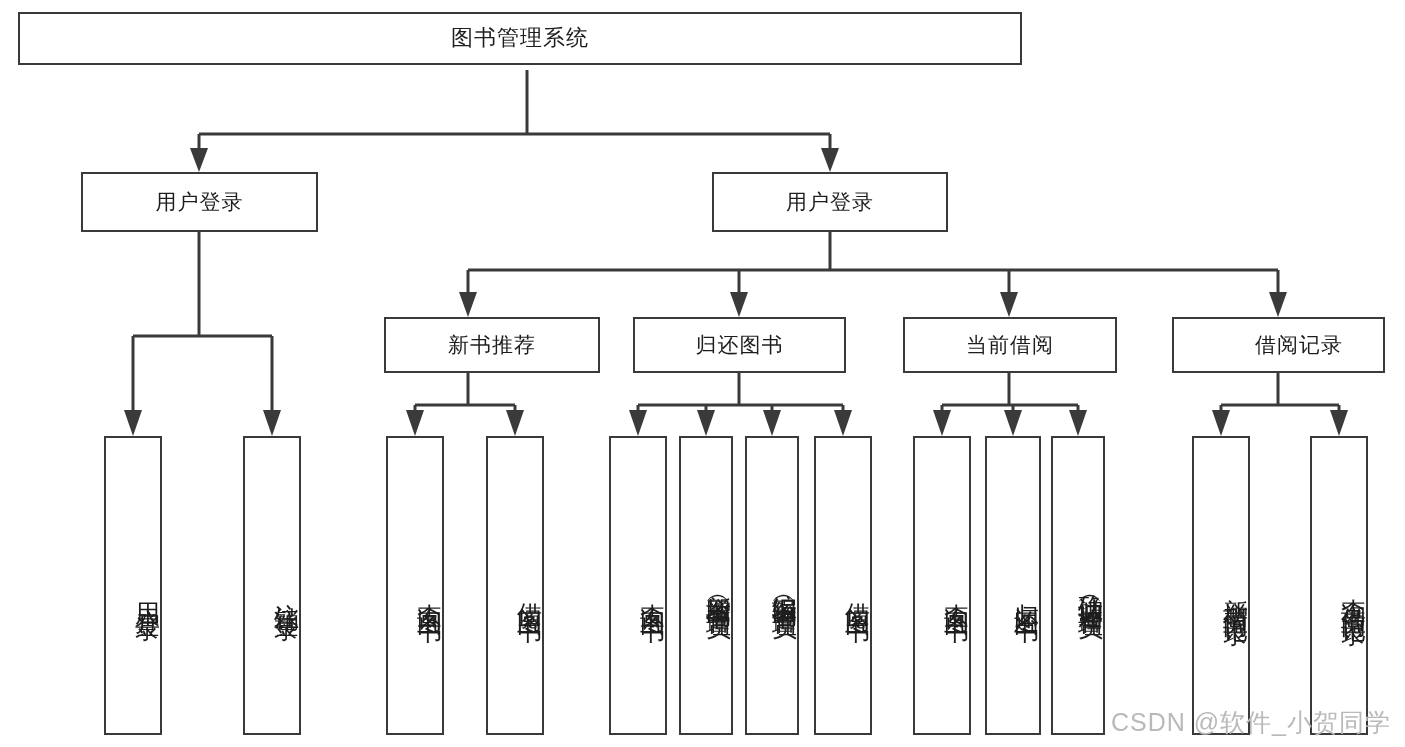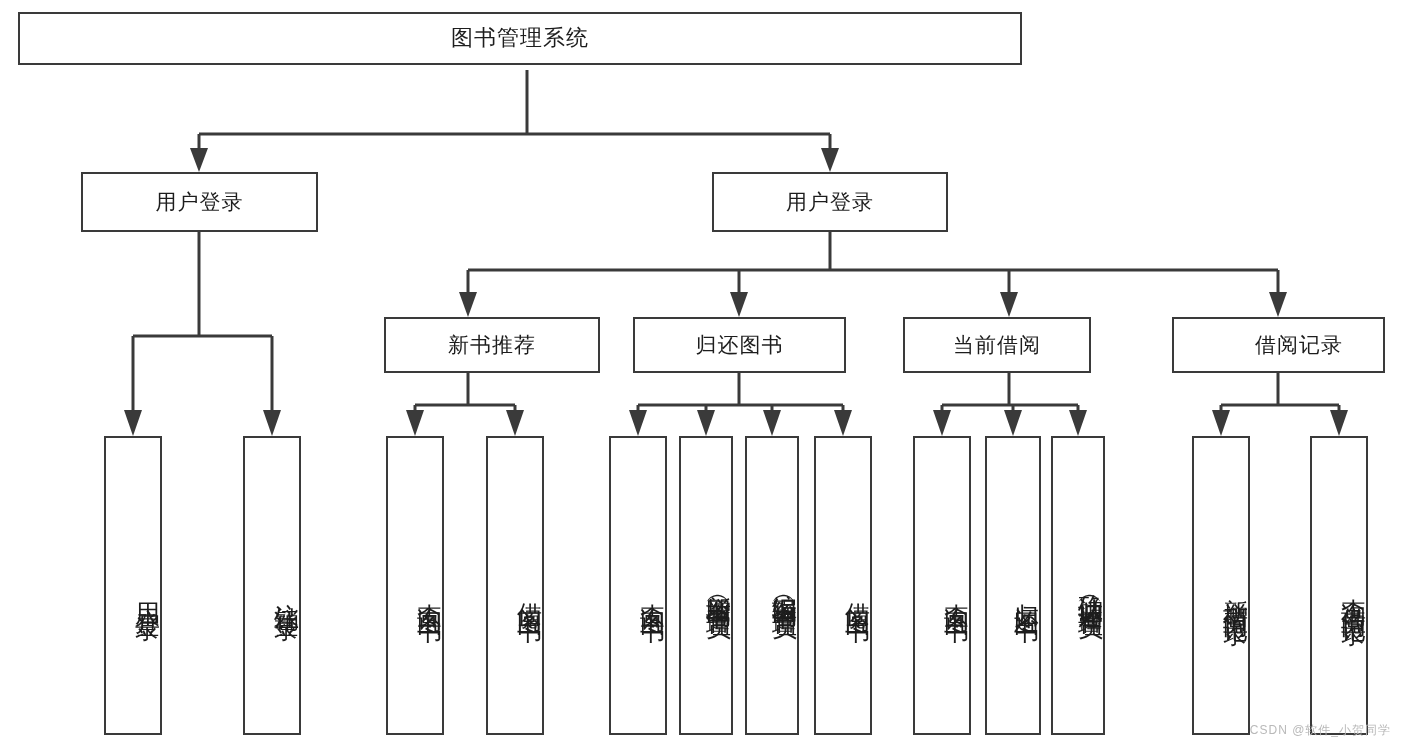--- a/index.html
+++ b/index.html
@@ -48,21 +48,21 @@
   }
   svg.links{
     position:absolute;left:0;top:0;width:1405px;height:747px;
     pointer-events:none;
   }
   .lnk{stroke:#3a3a3a;stroke-width:3;fill:none;}
   .arrowhead{fill:#3a3a3a;}
   #watermark{
     position:absolute;
     right:14px;bottom:8px;
-    font-size:12px;
+    font-size:25px;
     color:#b9b9b9;
     letter-spacing:1px;
     white-space:nowrap;
     font-family:"Liberation Sans","DejaVu Sans",sans-serif;
   }
 </style>
 </head>
 <body>
 
 <div id="diagram">
@@ -129,21 +129,21 @@
     <polygon class="arrowhead" points="1330,410 1348,410 1339,436"></polygon>
   </svg>
 
   <div class="node horizontal root" style="left:18px;top:12px;width:1004px;height:53px;">图书管理系统</div>
 
   <div class="node horizontal" style="left:81px;top:172px;width:237px;height:60px;">用户登录</div>
   <div class="node horizontal" style="left:712px;top:172px;width:236px;height:60px;">用户登录</div>
 
   <div class="node horizontal" style="left:384px;top:317px;width:216px;height:56px;">新书推荐</div>
   <div class="node horizontal" style="left:633px;top:317px;width:213px;height:56px;">归还图书</div>
-  <div class="node horizontal" style="left:903px;top:317px;width:188px;height:56px;">当前借阅</div>
+  <div class="node horizontal" style="left:903px;top:317px;width:214px;height:56px;">当前借阅</div>
   <div class="node horizontal" style="left:1172px;top:317px;width:213px;height:56px;padding-left:41px;">借阅记录</div>
 
   <div class="node vertical" style="left:104px;top:436px;width:58px;height:299px;">用户登录</div>
   <div class="node vertical" style="left:243px;top:436px;width:58px;height:299px;">注销登录</div>
 
   <div class="node vertical" style="left:386px;top:436px;width:58px;height:299px;">查询图书</div>
   <div class="node vertical" style="left:486px;top:436px;width:58px;height:299px;">借阅图书</div>
 
   <div class="node vertical" style="left:609px;top:436px;width:58px;height:299px;">查询图书</div>
   <div class="node vertical tall" style="left:679px;top:436px;width:54px;height:299px;">新增图书（管理员）</div>

